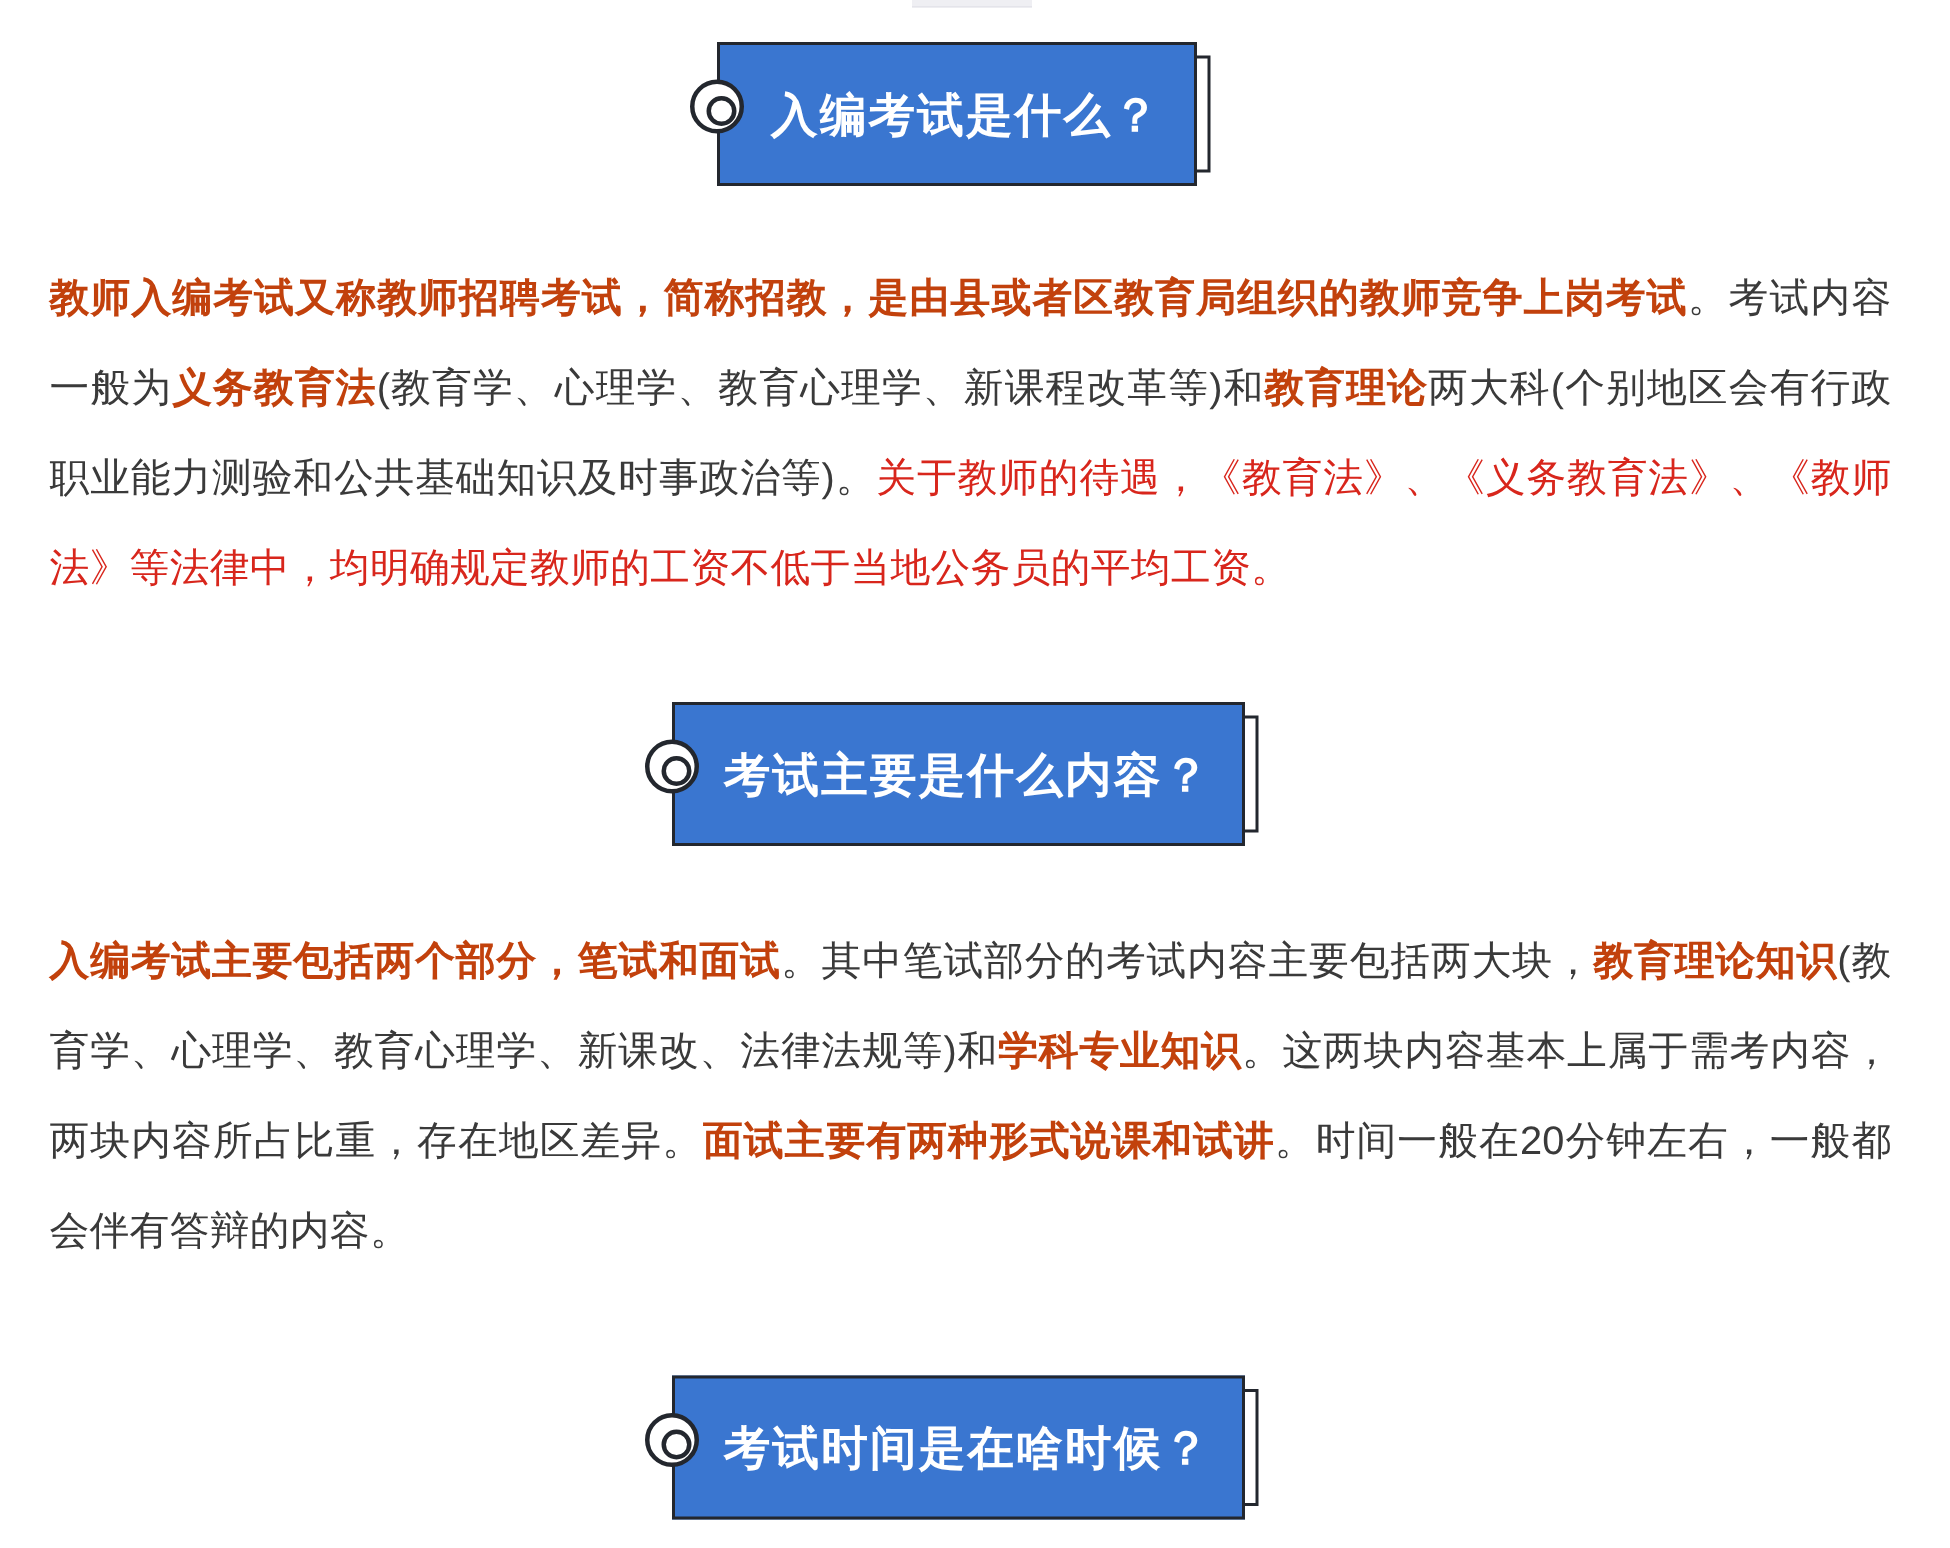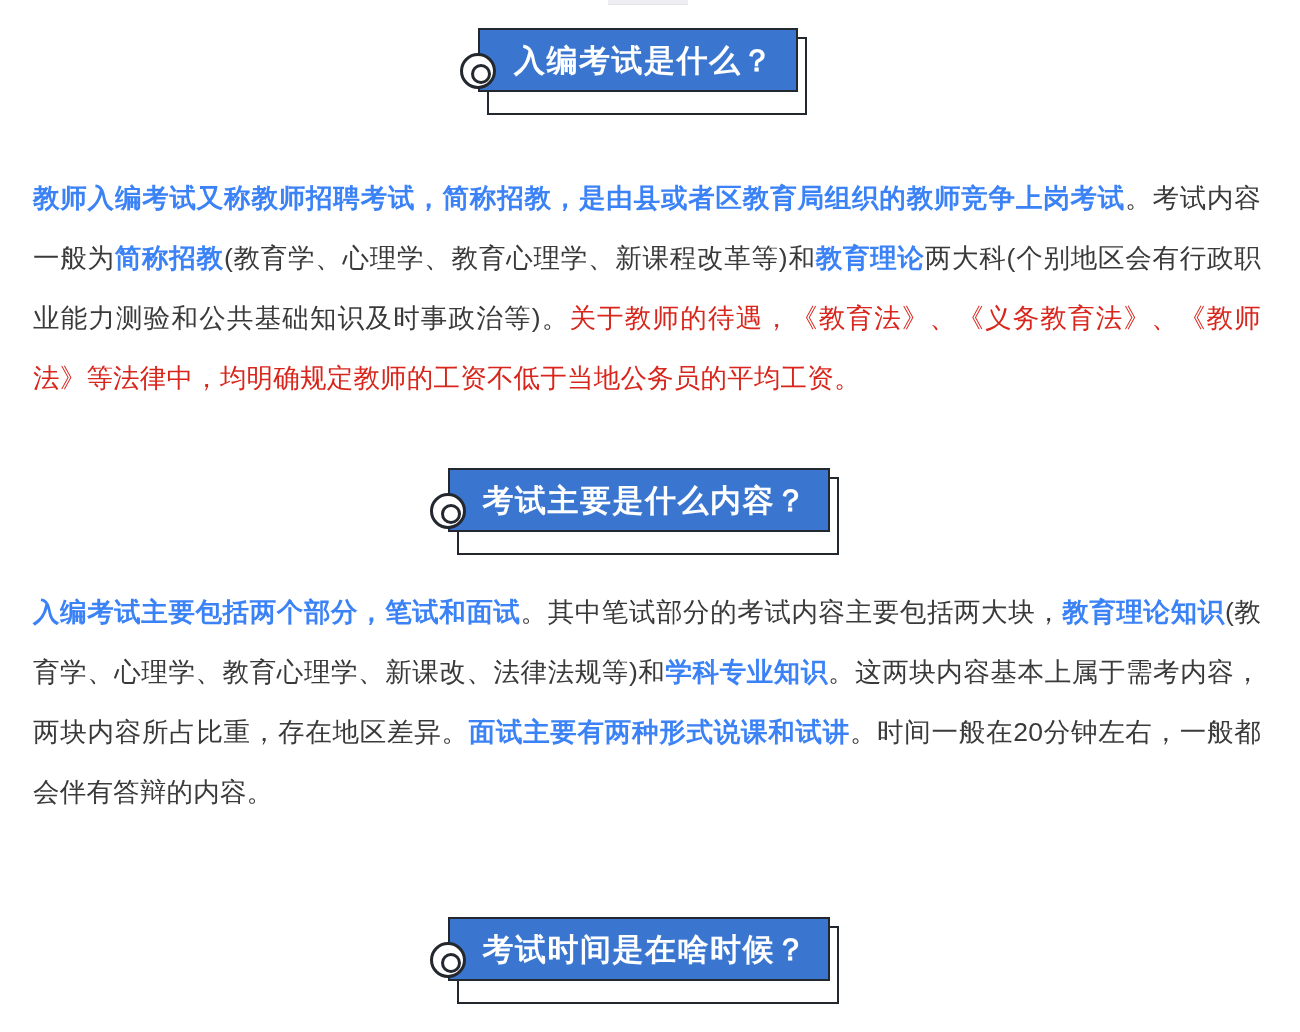--- a/index.html
+++ b/index.html
@@ -31,21 +31,21 @@
   .badge-shadow {
     position: absolute;
     left: 9px; top: 9px;
     width: 100%; height: 78px;
     border: 2px solid #23272e;
     background: transparent;
   }
   .badge-box {
     position: absolute;
     left: 0; top: 0;
-    width: 100%; height: 64px;
+    width: 100%; height: 96px;
     background: #3a76d0;
     border: 2px solid #23272e;
     display: flex;
     align-items: center;
     justify-content: center;
   }
   .badge-label {
     color: #ffffff;
     font-size: 31px;
     font-weight: bold;
@@ -84,47 +84,47 @@
     width: 1228px;
     font-size: 26.5px;
     line-height: 60px;
     color: #3a3a3a;
     text-align: justify;
     text-justify: inter-character;
     letter-spacing: 0.2px;
   }
   .para span { white-space: pre-wrap; }
   .r   { color: #d8261c; font-weight: normal; }
-  .rb  { color: #3b82f6; font-weight: bold; }
+  .rb  { color: #c2410c; font-weight: bold; }
   .k   { color: #3a3a3a; font-weight: normal; }
 </style>
 </head>
 <body>
 
 <div class="top-sliver"></div>
 
 <div class="badge-wrap" style="left:478px; top:28px; width:320px;">
   <div class="badge-shadow"></div>
   <div class="badge-box">
     <span class="badge-label">入编考试是什么？</span>
   </div>
   <div class="badge-ring"></div>
 </div>
 
-<div class="para" id="p1" style="top:168px;"><span class="rb">教师入编考试又称教师招聘考试，简称招教，是由县或者区教育局组织的教师竞争上岗考试</span><span class="k">。考试内容一般为</span><span class="rb">简称招教</span><span class="k">(教育学、心理学、教育心理学、新课程改革等)和</span><span class="rb">教育理论</span><span class="k">两大科(个别地区会有行政职业能力测验和公共基础知识及时事政治等)。</span><span class="r">关于教师的待遇，《教育法》、《义务教育法》、《教师法》等法律中，均明确规定教师的工资不低于当地公务员的平均工资。</span></div>
+<div class="para" id="p1" style="top:168px;"><span class="rb">教师入编考试又称教师招聘考试，简称招教，是由县或者区教育局组织的教师竞争上岗考试</span><span class="k">。考试内容一般为</span><span class="rb">义务教育法</span><span class="k">(教育学、心理学、教育心理学、新课程改革等)和</span><span class="rb">教育理论</span><span class="k">两大科(个别地区会有行政职业能力测验和公共基础知识及时事政治等)。</span><span class="r">关于教师的待遇，《教育法》、《义务教育法》、《教师法》等法律中，均明确规定教师的工资不低于当地公务员的平均工资。</span></div>
 
 <div class="badge-wrap" style="left:448px; top:468px; width:382px;">
   <div class="badge-shadow"></div>
   <div class="badge-box">
     <span class="badge-label">考试主要是什么内容？</span>
   </div>
   <div class="badge-ring"></div>
 </div>
 
-<div class="para" id="p2" style="top:582px;"><span class="rb">入编考试主要包括两个部分，笔试和面试</span><span class="k">。其中笔试部分的考试内容主要包括两大块，</span><span class="rb">教育理论知识</span><span class="k">(教育学、心理学、教育心理学、新课改、法律法规等)和</span><span class="rb">学科专业知识</span><span class="k">。这两块内容基本上属于需考内容，两块内容所占比重，存在地区差异。</span><span class="rb">面试主要有两种形式说课和试讲</span><span class="k">。时间一般在20分钟左右，一般都会伴有答辩的内容。</span></div>
+<div class="para" id="p2" style="top:610px;"><span class="rb">入编考试主要包括两个部分，笔试和面试</span><span class="k">。其中笔试部分的考试内容主要包括两大块，</span><span class="rb">教育理论知识</span><span class="k">(教育学、心理学、教育心理学、新课改、法律法规等)和</span><span class="rb">学科专业知识</span><span class="k">。这两块内容基本上属于需考内容，两块内容所占比重，存在地区差异。</span><span class="rb">面试主要有两种形式说课和试讲</span><span class="k">。时间一般在20分钟左右，一般都会伴有答辩的内容。</span></div>
 
 <div class="badge-wrap" style="left:448px; top:902px; width:382px;margin-top:15px;">
   <div class="badge-shadow"></div>
   <div class="badge-box">
     <span class="badge-label">考试时间是在啥时候？</span>
   </div>
   <div class="badge-ring"></div>
 </div>
 
 </body></html>

